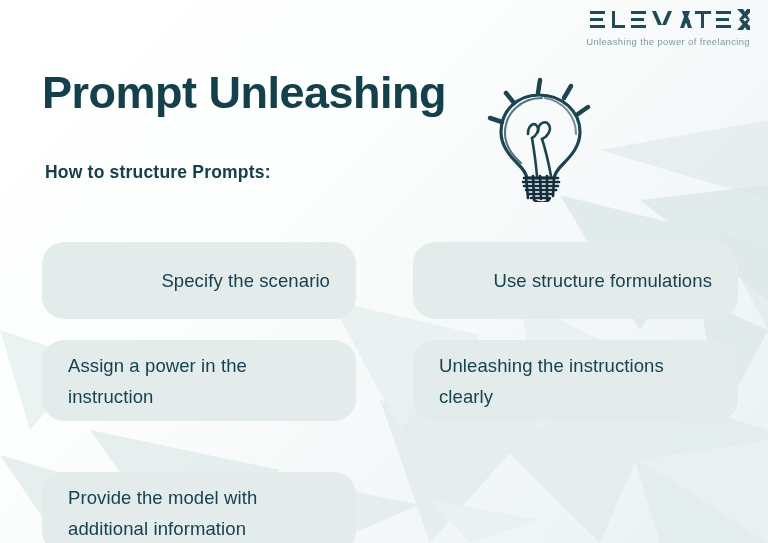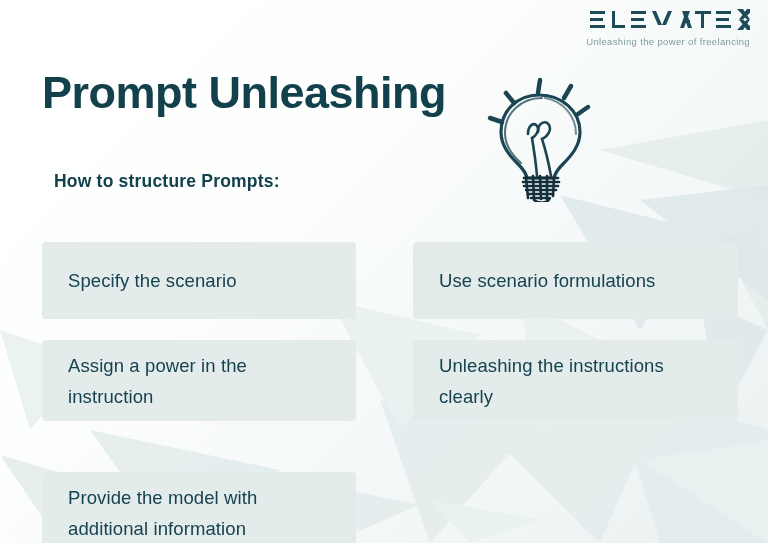--- a/index.html
+++ b/index.html
@@ -59,21 +59,21 @@
     line-height: 54px;
     font-weight: bold;
     letter-spacing: -0.5px;
     color: #12414c;
     font-family: "Liberation Sans", sans-serif;
   }
   .page-subtitle {
     position: absolute;
     left: 42px;
     top: 158px;
-    margin: 12px;
+    margin: 3px;
     font-size: 17.5px;
     line-height: 22px;
     font-weight: bold;
     letter-spacing: 0.2px;
     color: #12414c;
     font-family: "Liberation Sans", sans-serif;
   }
 
   
   .bulb-illustration {
@@ -81,25 +81,26 @@
     left: 476px;
     top: 72px;
     width: 130px;
     height: 130px;
   }
 
   
   .card {
     position: absolute;
     background: #e3ebeb;
-    border-radius: 4px;
+    border-radius: 22px;
     box-sizing: border-box;
     padding: 0 26px;
     display: flex;
     align-items: center;
+    justify-content: flex-end;
   }
   .card-text {
     font-size: 18.5px;
     line-height: 31px;
     color: #164350;
     letter-spacing: 0.1px;
     font-family: "Liberation Sans", sans-serif;
   }
 
   .card-l1 { left: 42px;  top: 242px; width: 314px; height: 77px; }
@@ -222,19 +223,19 @@
     <span class="card-text">Specify the scenario</span>
   </div>
   <div class="card card-l2">
     <span class="card-text">Assign a power in the instruction</span>
   </div>
   <div class="card card-l3">
     <span class="card-text">Provide the model with additional information</span>
   </div>
 
   <div class="card card-r1">
-    <span class="card-text">Use scenario formulations</span>
+    <span class="card-text">Use structure formulations</span>
   </div>
   <div class="card card-r2">
     <span class="card-text">Unleashing the instructions clearly</span>
   </div>
 
 </div>
 
 </body></html>

